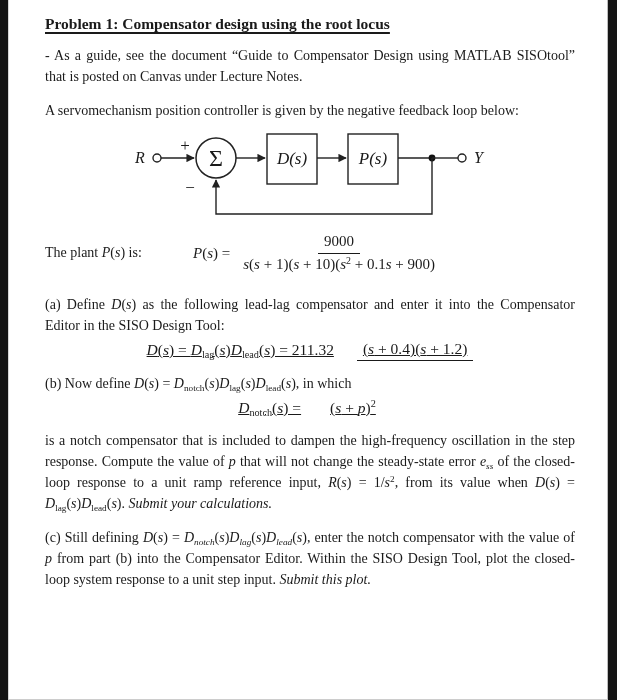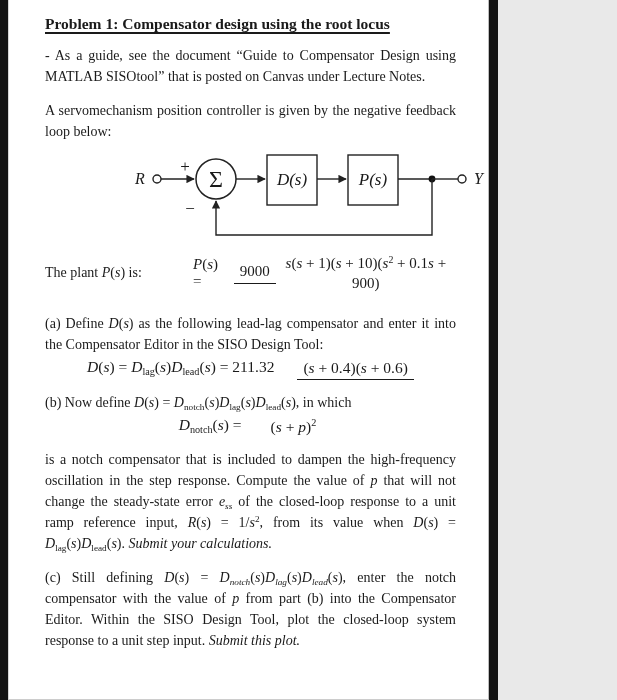--- a/index.html
+++ b/index.html
@@ -1,17 +1,17 @@
 <!DOCTYPE html>
 <html><head>
 <meta charset="utf-8">
 <style>
   html,body{margin:0;padding:0;background:#e9e9e9;}
   .stage{
-    position:relative;width:498px;height:700px;background:#ffffff;overflow:hidden;
+    position:relative;width:617px;height:700px;background:#ffffff;overflow:hidden;
     font-family:"Liberation Serif","DejaVu Serif",serif;color:#1a1a1a;
   }
   .edge{position:absolute;top:0;bottom:0;background:#141414;}
   .edge-left{left:0;width:8px;border-right:1px solid #d6d6d6;}
   .edge-right{right:0;width:9px;border-left:1px solid #bdbdbd;}
   .edge-bottom{position:absolute;left:8px;right:9px;bottom:0;height:1px;background:#cccccc;}
   .content{position:absolute;left:9px;right:10px;top:0;padding:13px 32px 0 36px;}
   .title{
     font-size:15.5px;font-weight:bold;line-height:21px;margin:0 0 11px;
     text-decoration:underline;text-decoration-thickness:1.5px;text-underline-offset:3px;
@@ -25,22 +25,22 @@
   .diagram .node{fill:#111111;stroke:none;}
   .diagram .sum{fill:#ffffff;stroke:#222222;stroke-width:1.5;}
   .diagram text{fill:#1a1a1a;font-family:"Liberation Serif","DejaVu Serif",serif;}
   .dg-var{font-style:italic;font-size:16px;}
   .dg-block{font-style:italic;font-size:17px;}
   .dg-sigma{font-size:24px;}
   .dg-sign{font-size:17px;}
   .plant-row{display:flex;align-items:center;margin:12px 0 20px;font-size:15px;}
   .plant-label{font-size:14px;flex:0 0 148px;}
   .eq{display:inline-flex;align-items:center;gap:7px;}
-  .eqrow{display:flex;justify-content:center;gap:23px;font-size:15.5px;margin:2px 0 12px;}
-  .frac{display:inline-flex;flex-direction:row;align-items:center;line-height:1.3;text-align:center;}
+  .eqrow{display:flex;justify-content:center;align-items:center;gap:23px;font-size:15.5px;margin:2px 0 12px;text-decoration:underline;}
+  .frac{display:inline-flex;flex-direction:column;align-items:center;line-height:1.3;text-align:center;}
   .frac .num{border-bottom:1.3px solid #1a1a1a;padding:0 6px 1px;}
   .frac .den{padding:1px 6px 0;}
   sub,sup{font-size:66%;line-height:0;}
   sub{vertical-align:-0.3em;}
   sup{vertical-align:0.55em;}
 </style>
 </head>
 <body>
 
 <div class="stage">
@@ -100,21 +100,21 @@
           <span class="den"><span style="font-style: italic;">s</span><span>(</span><span style="font-style: italic;">s</span><span> + 1)(</span><span style="font-style: italic;">s</span><span> + 10)(</span><span style="font-style: italic;">s</span><sup>2</sup><span> + 0.1</span><span style="font-style: italic;">s</span><span> + 900)</span></span>
         </span>
       </span>
     </div>
 
     <p class="para tight"><span>(a) Define </span><span style="font-style: italic;">D</span><span>(</span><span style="font-style: italic;">s</span><span>) as the following lead-lag compensator and enter it into the Compensator Editor in the SISO Design Tool:</span></p>
 
     <div class="eqrow">
       <span><span style="font-style: italic;">D</span><span>(</span><span style="font-style: italic;">s</span><span>) = </span><span style="font-style: italic;">D</span><sub>lag</sub><span>(</span><span style="font-style: italic;">s</span><span>)</span><span style="font-style: italic;">D</span><sub>lead</sub><span>(</span><span style="font-style: italic;">s</span><span>) = 211.32</span></span>
       <span class="frac">
-        <span class="num"><span>(</span><span style="font-style: italic;">s</span><span> + 0.4)(</span><span style="font-style: italic;">s</span><span> + 0.6)</span></span>
+        <span class="num"><span>(</span><span style="font-style: italic;">s</span><span> + 0.4)(</span><span style="font-style: italic;">s</span><span> + 1.2)</span></span>
       </span>
     </div>
 
 
     <p class="para tight"><span>(b) Now define </span><span style="font-style: italic;">D</span><span>(</span><span style="font-style: italic;">s</span><span>) = </span><span style="font-style: italic;">D</span><sub>notch</sub><span>(</span><span style="font-style: italic;">s</span><span>)</span><span style="font-style: italic;">D</span><sub>lag</sub><span>(</span><span style="font-style: italic;">s</span><span>)</span><span style="font-style: italic;">D</span><sub>lead</sub><span>(</span><span style="font-style: italic;">s</span><span>), in which</span></p>
 
     <div class="eqrow">
       <span><span style="font-style: italic;">D</span><sub>notch</sub><span>(</span><span style="font-style: italic;">s</span><span>) =</span></span>
       <span class="frac">
         <span class="den"><span>(</span><span style="font-style: italic;">s</span><span> + </span><span style="font-style: italic;">p</span><span>)</span><sup>2</sup></span>

